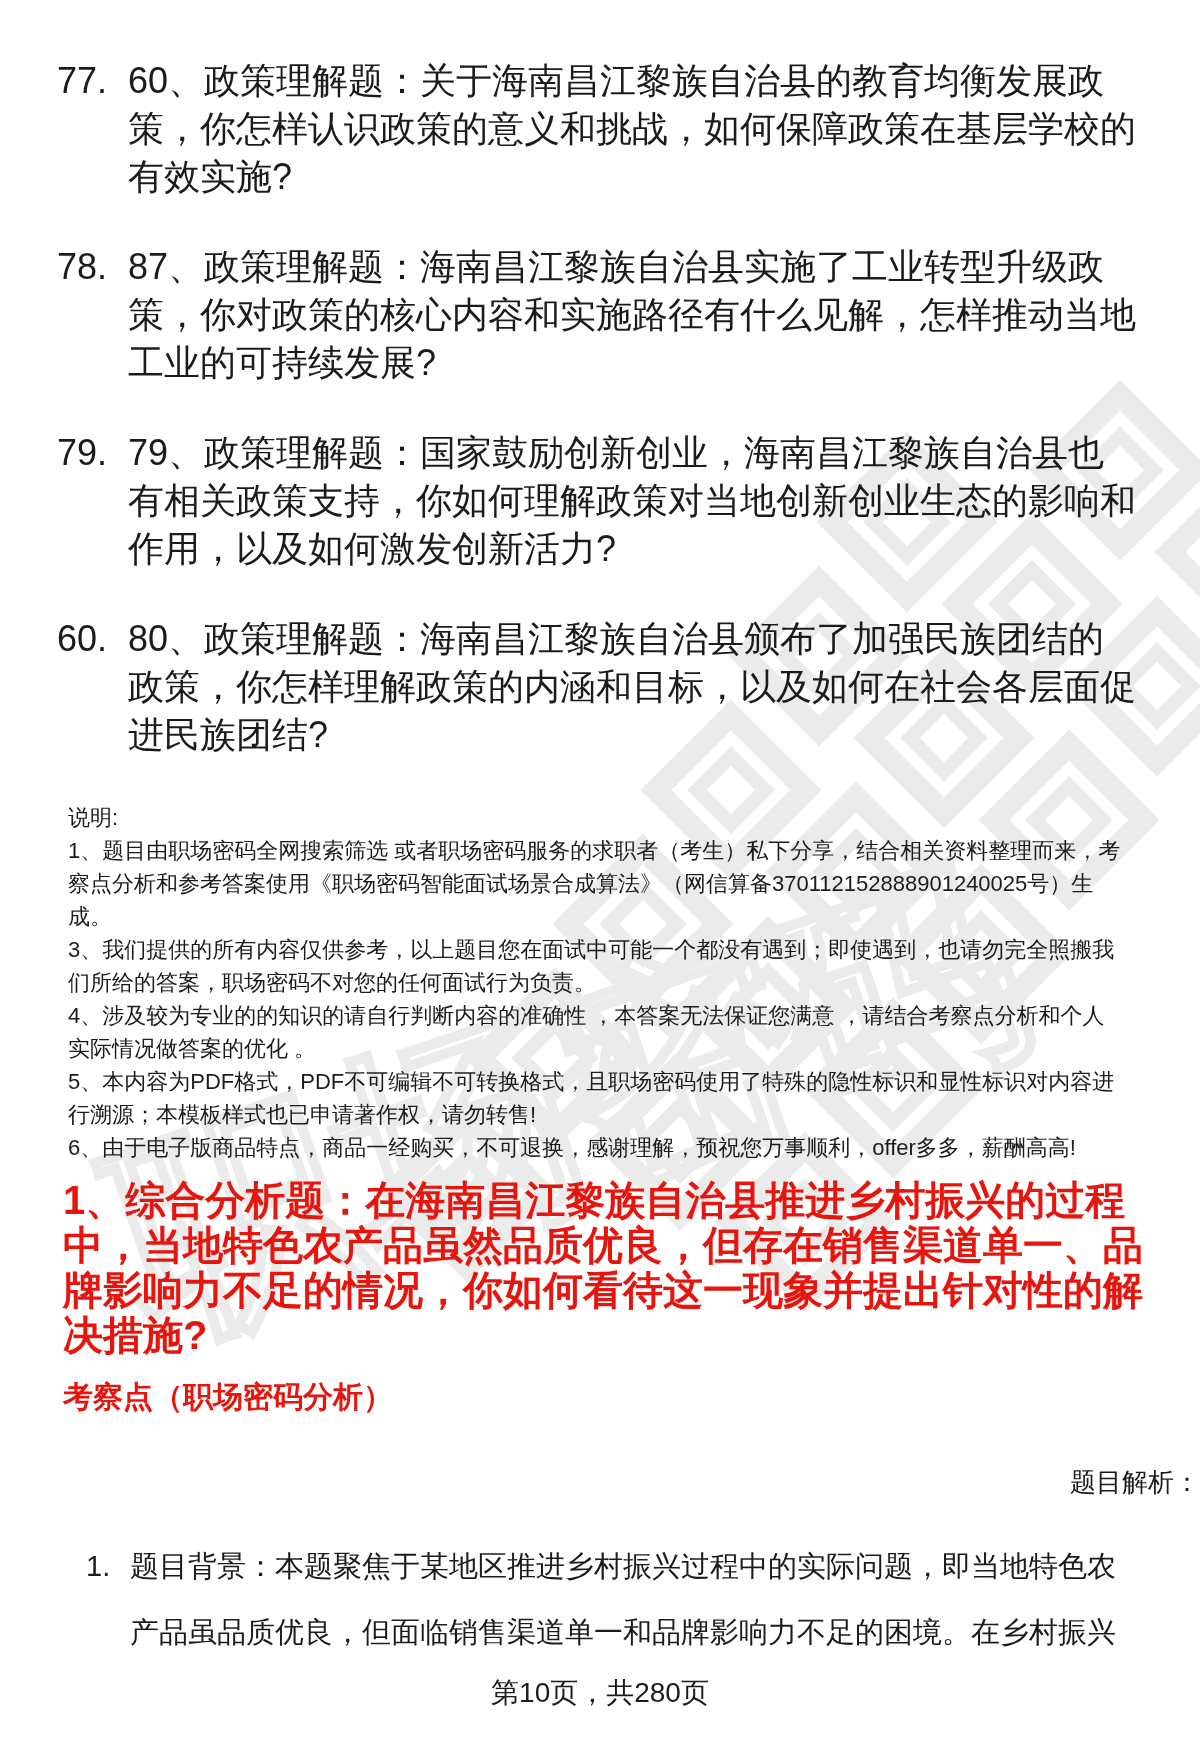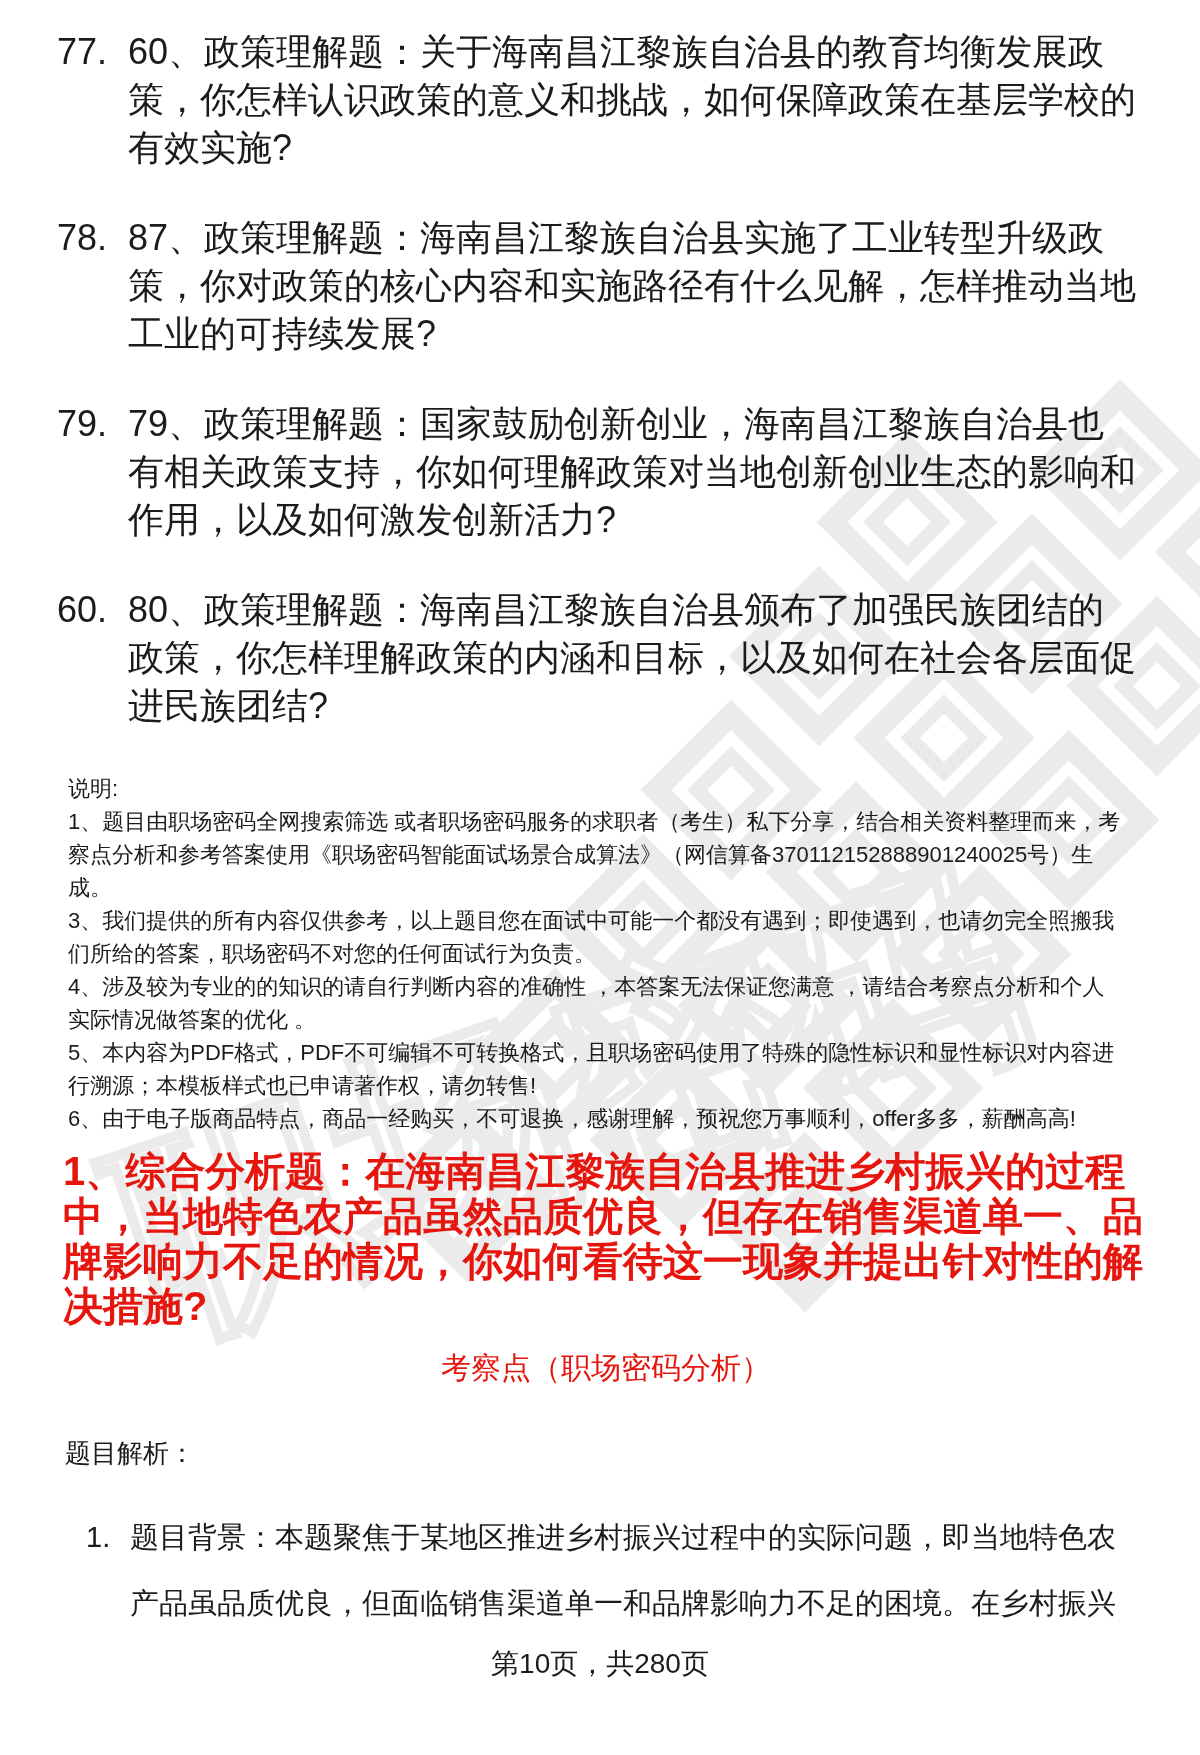--- a/index.html
+++ b/index.html
@@ -7,35 +7,35 @@
     --ink:#1b1b1b;
     --wm:#ebebeb;
   }
   html,body{margin:0;padding:0;}
   body{
     width:1200px;height:1755px;position:relative;overflow:hidden;
     background:#ffffff;color:var(--ink);
     font-family:"Liberation Sans","DejaVu Sans",sans-serif;
   }
   .watermark{position:absolute;left:0;top:0;width:1200px;height:1755px;z-index:0;pointer-events:none;}
-  .content{position:relative;z-index:1;padding-top:28px;line-break:strict;}
+  .content{position:relative;z-index:1;padding-top:57px;line-break:strict;}
 
   .q-row{display:flex;margin:0 0 42px 57px;font-size:36px;line-height:48px;}
   .q-num{width:71px;flex:none;}
   .q-text{width:1010px;}
 
   .notes{margin:27px 16px 0 68px;width:1056px;font-size:22px;line-height:33px;}
   .notes p{margin:0;}
 
   .red-q{margin:14px 0 0 63px;width:1086px;font-size:40px;line-height:45px;
          font-weight:bold;color:var(--accent);}
   .red-h{margin:16px 0 0 63px;width:1086px;font-size:30px;line-height:45px;
-         font-weight:normal;color:var(--accent);text-align:center;}
+         font-weight:bold;color:var(--accent);}
 
-  .a-label{margin:44px 0 8px 65px;font-size:26px;line-height:38px;}
+  .a-label{margin:44px 0 8px 65px;font-size:26px;line-height:38px;text-align:right;}
   .a-row{display:flex;margin:32px 0 0 86px;font-size:29px;line-height:66px;}
   .a-num{width:44px;flex:none;}
   .a-text{width:1000px;}
 
   .page-footer{margin-top:8px;text-align:center;font-size:28px;line-height:40px;}
 </style>
 </head>
 <body>
 
 <svg class="watermark" viewBox="0 0 1200 1755" xmlns="http://www.w3.org/2000/svg" aria-hidden="true">

